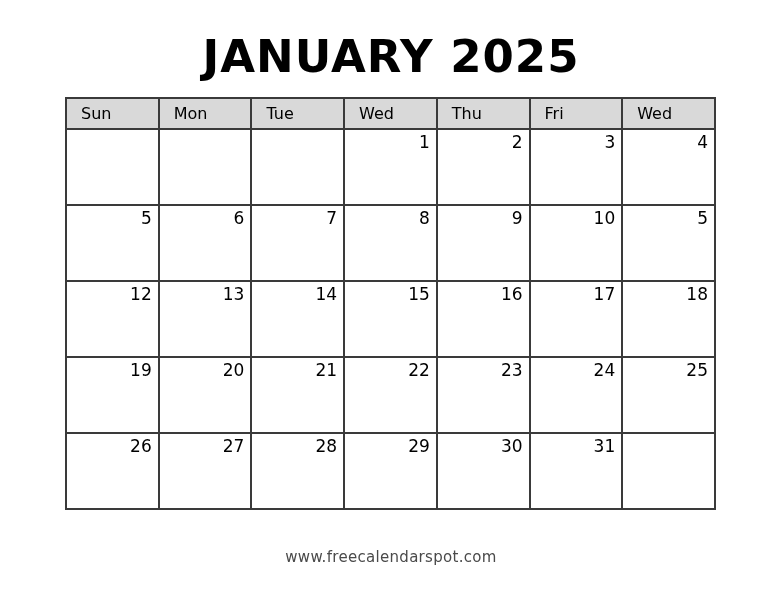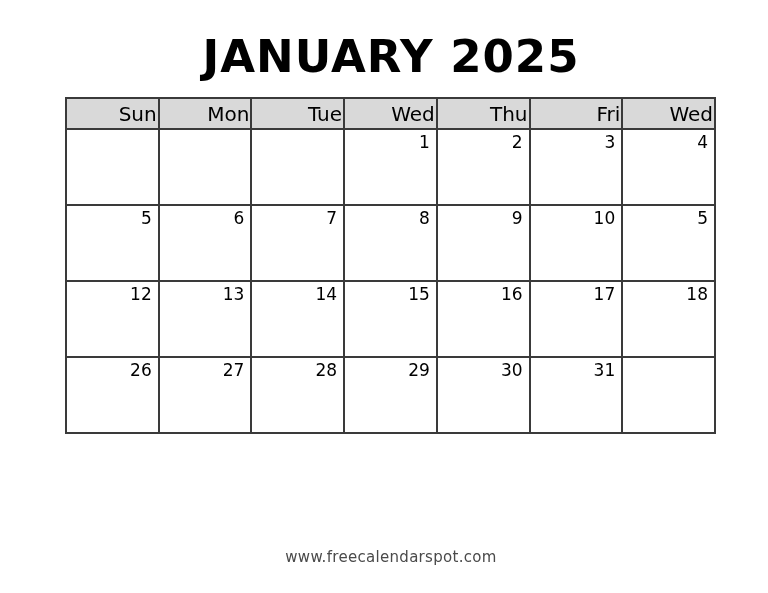--- a/index.html
+++ b/index.html
@@ -37,23 +37,23 @@
     width:651px;
     border-collapse:collapse;
     table-layout:fixed;
   }
   table.calendar th,
   table.calendar td{
     border:2px solid var(--border-color);
   }
   table.calendar th{
     background:var(--header-bg);
-    font-size:20px;
+    font-size:16px;
     font-weight:normal;
-    text-align:right;
+    text-align:left;
     height:31px;
     color:var(--text-color);
   }
   table.calendar td{
     height:76px;
     vertical-align:top;
     text-align:right;
     font-size:17px;
     padding:2px 6px 0 0;
     background:#ffffff;
@@ -110,20 +110,29 @@
       <tr>
         <td>12</td>
         <td>13</td>
         <td>14</td>
         <td>15</td>
         <td>16</td>
         <td>17</td>
         <td>18</td>
       </tr>
       <tr>
+        <td>19</td>
+        <td>20</td>
+        <td>21</td>
+        <td>22</td>
+        <td>23</td>
+        <td>24</td>
+        <td>25</td>
+      </tr>
+      <tr>
         <td>26</td>
         <td>27</td>
         <td>28</td>
         <td>29</td>
         <td>30</td>
         <td>31</td>
         <td></td>
       </tr>
     </tbody>
   </table>

